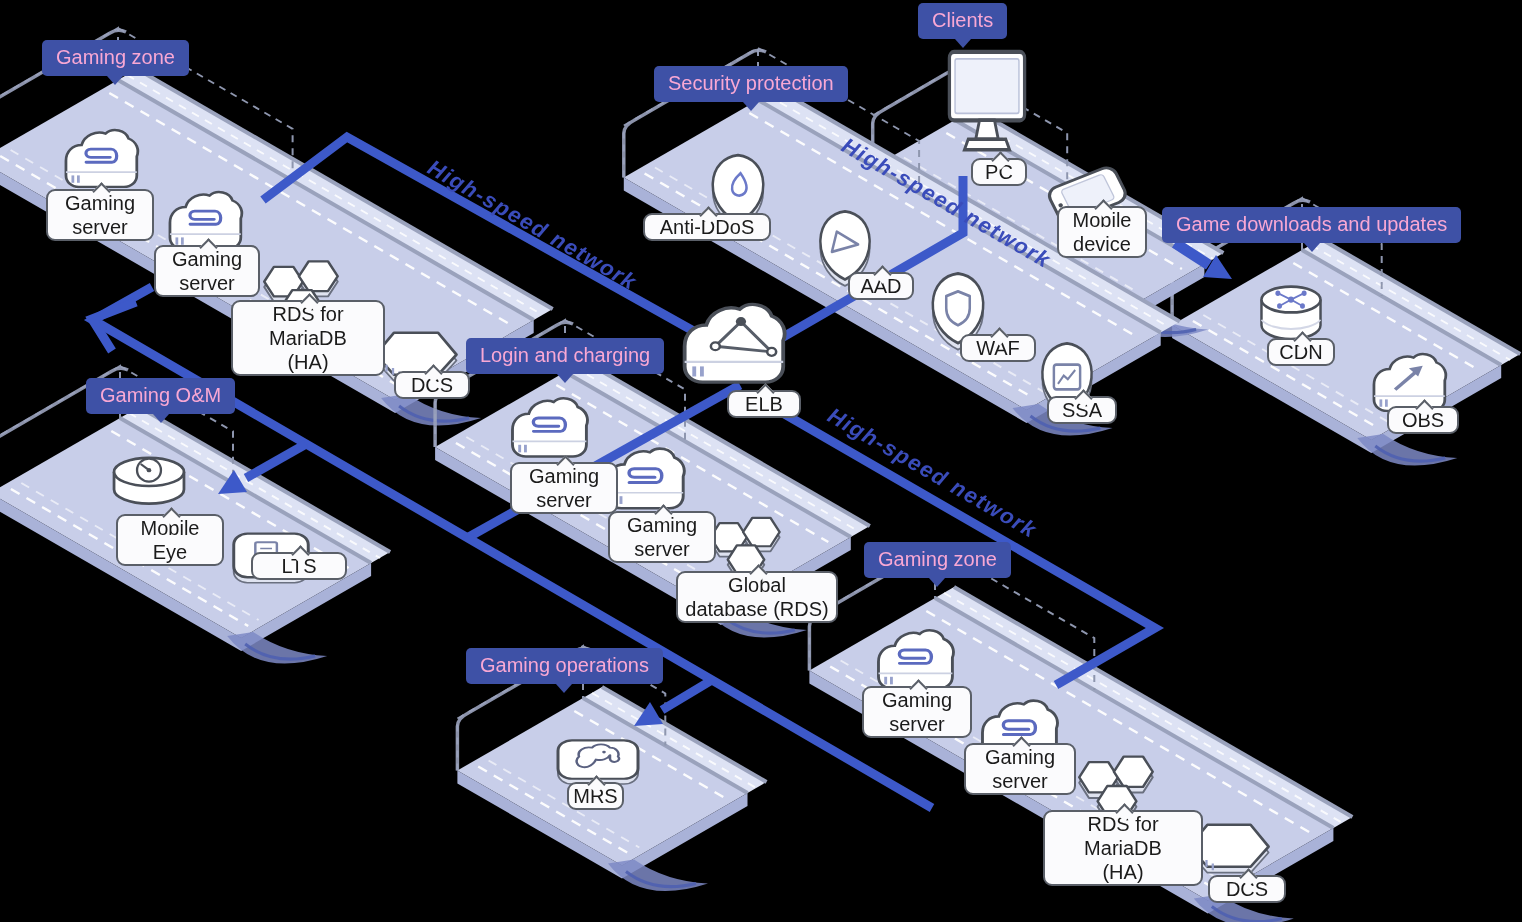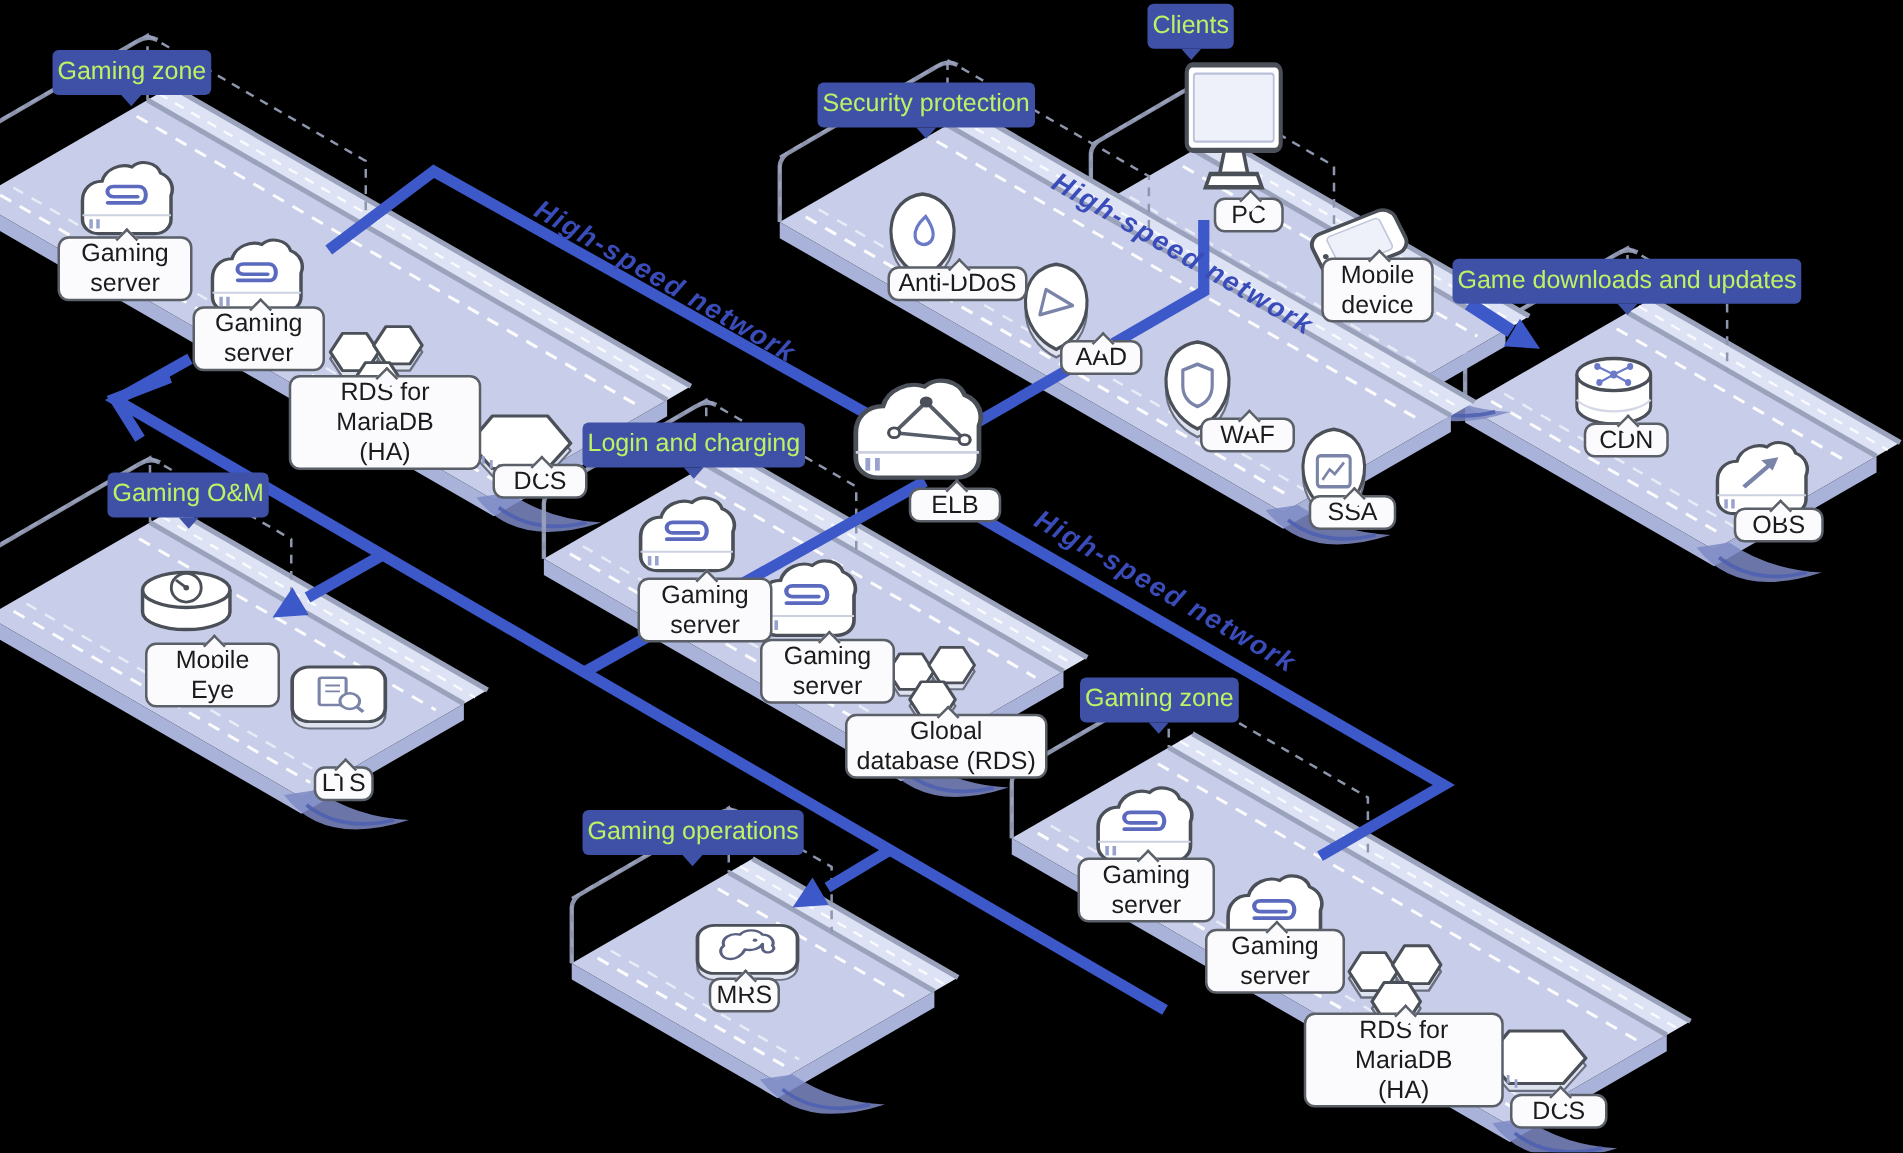--- a/index.html
+++ b/index.html
@@ -1,20 +1,20 @@
 <!DOCTYPE html>
 <html><head>
 <meta charset="utf-8">
 <style>
   html,body{margin:0;padding:0;background:#000;}
   #stage{position:relative;width:1522px;height:922px;background:#000;overflow:hidden;
          font-family:"Liberation Sans",sans-serif;}
   #scene{position:absolute;left:0;top:0;}
-  .zone-tag{position:absolute;background:#3e51a6;color:#bef264;
-    font:20px/1.25 "Liberation Sans",sans-serif;padding:5px 4px 6px;border-radius:5px;
+  .zone-tag{position:absolute;background:#3e51a6;color:#f9a8d4;
+    font:20px/1.25 "Liberation Sans",sans-serif;padding:5px 14px 6px;border-radius:5px;
     z-index:4;white-space:nowrap;}
   .zone-tag::after{content:"";position:absolute;bottom:-9px;left:50%;margin-left:-8px;
     border-left:8px solid transparent;border-right:8px solid transparent;
     border-top:9px solid #3e51a6;}
   .node-label{position:absolute;box-sizing:border-box;background:#fbfbfd;
     border:2px solid #5a5f68;border-radius:9px;color:#1b1b1b;
     font:20px/1.2 "Liberation Sans",sans-serif;text-align:center;
     padding:0 3px;white-space:pre-line;z-index:3;margin-left:12px;}
   .node-label::before{content:"";position:absolute;top:-6.5px;left:50%;width:11px;height:11px;
     margin-left:-5.5px;background:#fbfbfd;border-top:2px solid #5a5f68;
@@ -319,21 +319,21 @@
       </svg>
       <div class="node-label" style="left:219px;top:300px;width:154px">RDS for MariaDB
 (HA)</div>
       <svg class="icon" viewBox="0 0 100 100" preserveAspectRatio="none" style="left:370px;top:316px;width:92px;height:84px">
         <use href="#sym-dcs"></use>
       </svg>
       <div class="node-label" style="left:382px;top:371px;width:76px">DCS</div>
       <svg class="icon" viewBox="0 0 100 100" preserveAspectRatio="none" style="left:696px;top:148px;width:84px;height:90px">
         <use href="#sym-shield-drop"></use>
       </svg>
-      <div class="node-label" style="left:698px;top:213px;width:112px">Anti-DDoS</div>
+      <div class="node-label" style="left:631px;top:213px;width:128px">Anti-DDoS</div>
       <svg class="icon" viewBox="0 0 100 100" preserveAspectRatio="none" style="left:804px;top:204px;width:82px;height:92px">
         <use href="#sym-shield-tri"></use>
       </svg>
       <div class="node-label" style="left:836px;top:272px;width:66px">AAD</div>
       <svg class="icon" viewBox="0 0 100 100" preserveAspectRatio="none" style="left:916px;top:266px;width:84px;height:94px">
         <use href="#sym-shield-shield"></use>
       </svg>
       <div class="node-label" style="left:948px;top:334px;width:76px">WAF</div>
       <svg class="icon" viewBox="0 0 100 100" preserveAspectRatio="none" style="left:1026px;top:336px;width:82px;height:92px">
         <use href="#sym-shield-chart"></use>
@@ -375,21 +375,21 @@
       </svg>
       <div class="node-label" style="left:664px;top:571px;width:162px">Global
 database (RDS)</div>
       <svg class="icon" viewBox="0 0 100 100" preserveAspectRatio="none" style="left:103px;top:442px;width:92px;height:88px">
         <use href="#sym-cloud-eye"></use>
       </svg>
       <div class="node-label" style="left:104px;top:514px;width:108px">Mobile Eye</div>
       <svg class="icon" viewBox="0 0 100 100" preserveAspectRatio="none" style="left:222px;top:518px;width:98px;height:78px">
         <use href="#sym-lts"></use>
       </svg>
-      <div class="node-label" style="left:239px;top:613px;width:48px">LTS</div>
+      <div class="node-label" style="left:239px;top:552px;width:96px">LTS</div>
       <svg class="icon" viewBox="0 0 100 100" preserveAspectRatio="none" style="left:548px;top:724px;width:100px;height:74px">
         <use href="#sym-mrs"></use>
       </svg>
       <div class="node-label" style="left:555px;top:782px;width:57px">MRS</div>
       <svg class="icon" viewBox="0 0 100 100" preserveAspectRatio="none" style="left:866px;top:618px;width:96px;height:84px">
         <use href="#sym-gaming-server"></use>
       </svg>
       <div class="node-label" style="left:850px;top:686px;width:110px">Gaming
 server</div>
       <svg class="icon" viewBox="0 0 100 100" preserveAspectRatio="none" style="left:970px;top:688px;width:96px;height:86px">

